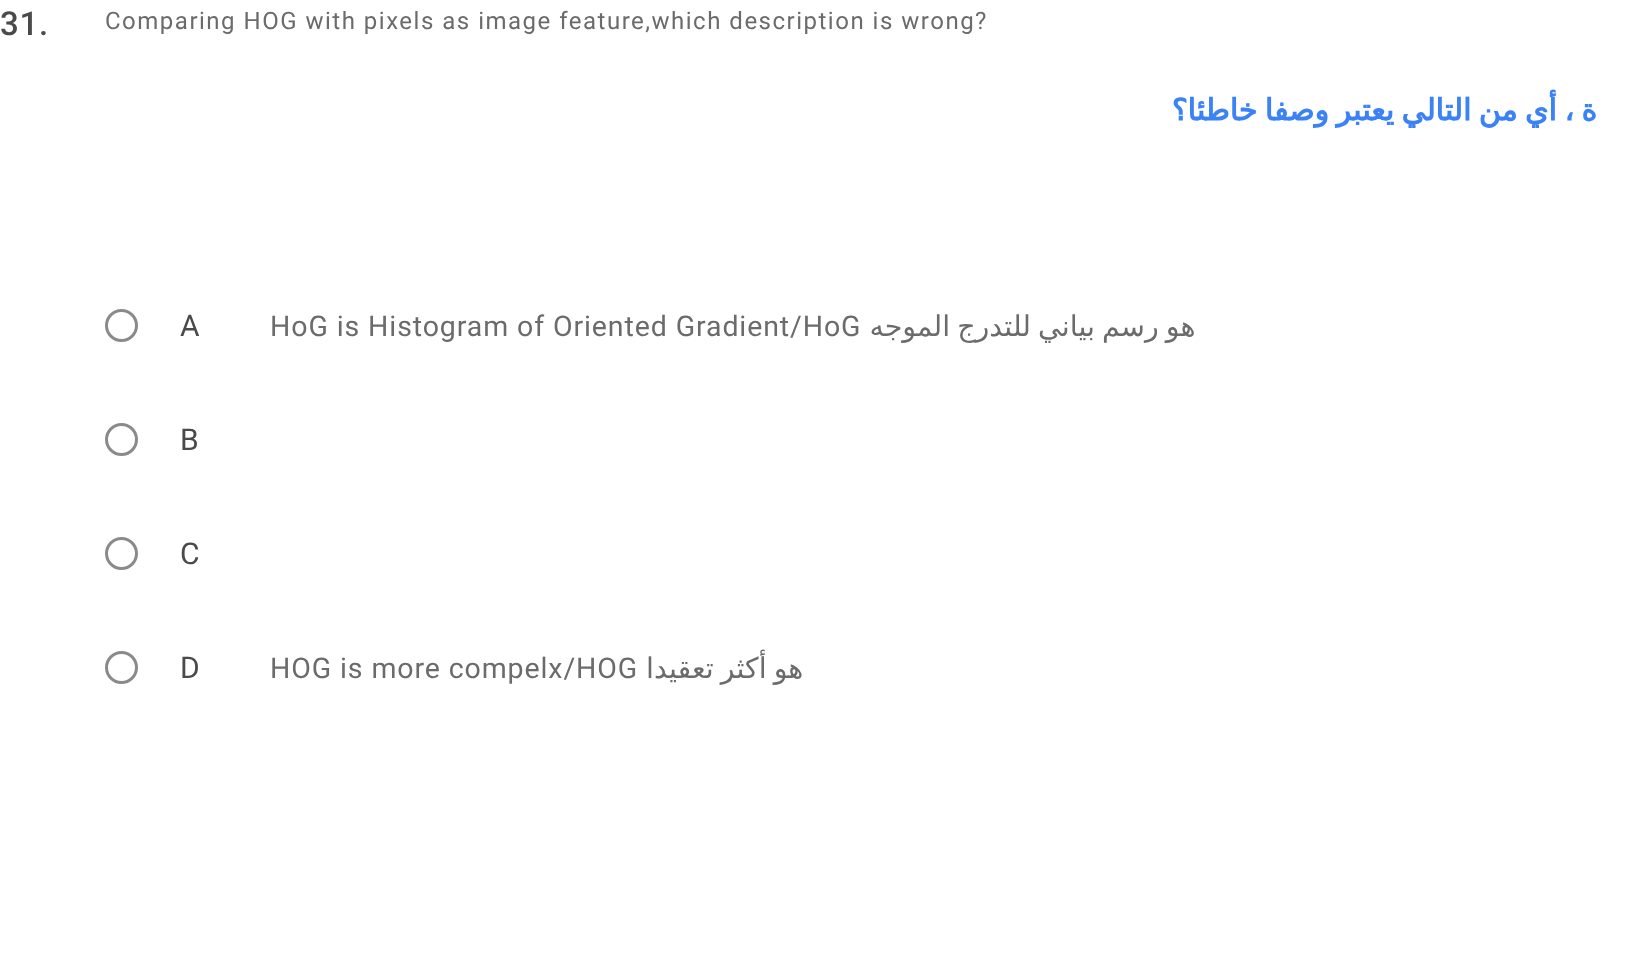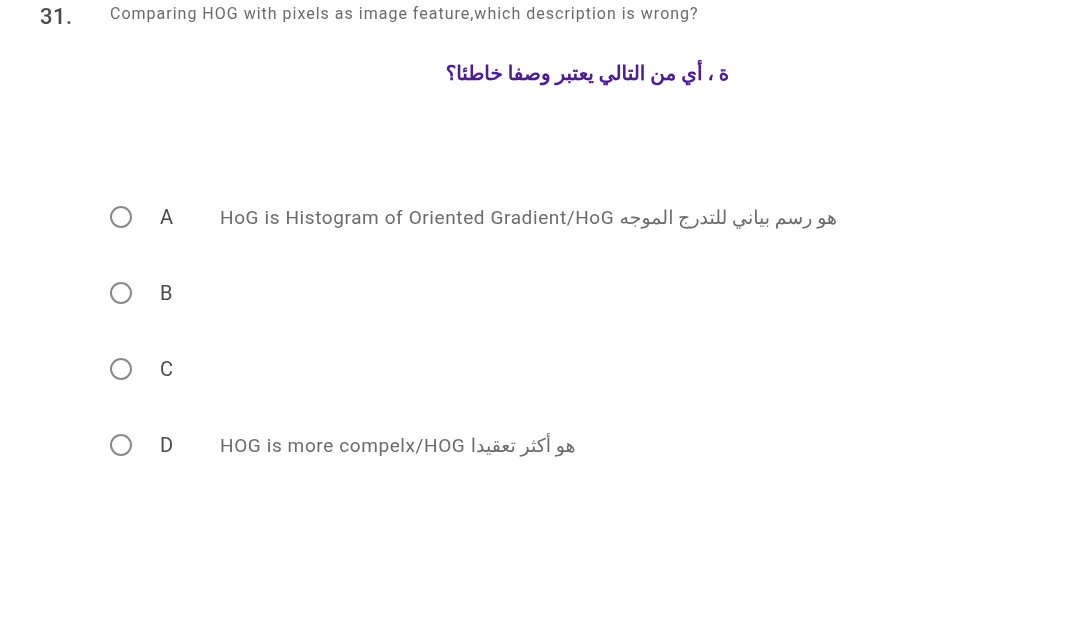--- a/index.html
+++ b/index.html
@@ -11,21 +11,20 @@
       font-family: -apple-system, BlinkMacSystemFont, "Segoe UI", Roboto, Arial, sans-serif;
       background: #ffffff;
       width: 1083px;
       height: 635px;
       position: relative;
       overflow: hidden;
     }
     .question-container {
       display: flex;
       padding-top: 4px;
-      padding-left: 40px;
     }
     .question-number {
       color: #4a4a4a;
       font-size: 22px;
       font-weight: 500;
       letter-spacing: 0.5px;
       width: 50px;
       padding-left: 0;
     }
     .question-content {
@@ -33,24 +32,24 @@
       padding-left: 20px;
     }
     .question-text-en {
       color: #6b6b6b;
       font-size: 16px;
       letter-spacing: 1px;
       font-weight: 400;
       margin-bottom: 38px;
     }
     .question-text-ar {
-      color: #4c1d95;
+      color: #3b82f6;
       font-size: 20px;
       font-weight: 700;
-      text-align: center;
+      text-align: right;
       direction: rtl;
       padding-right: 18px;
       margin-bottom: 120px;
     }
     .options-container {
       padding-left: 0;
     }
     .option-row {
       display: flex;
       align-items: center;

